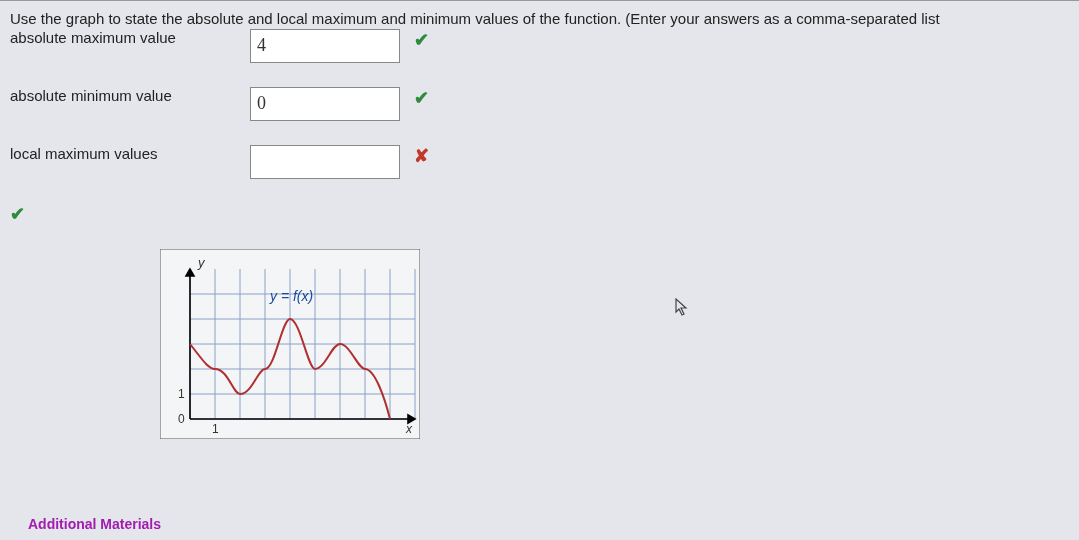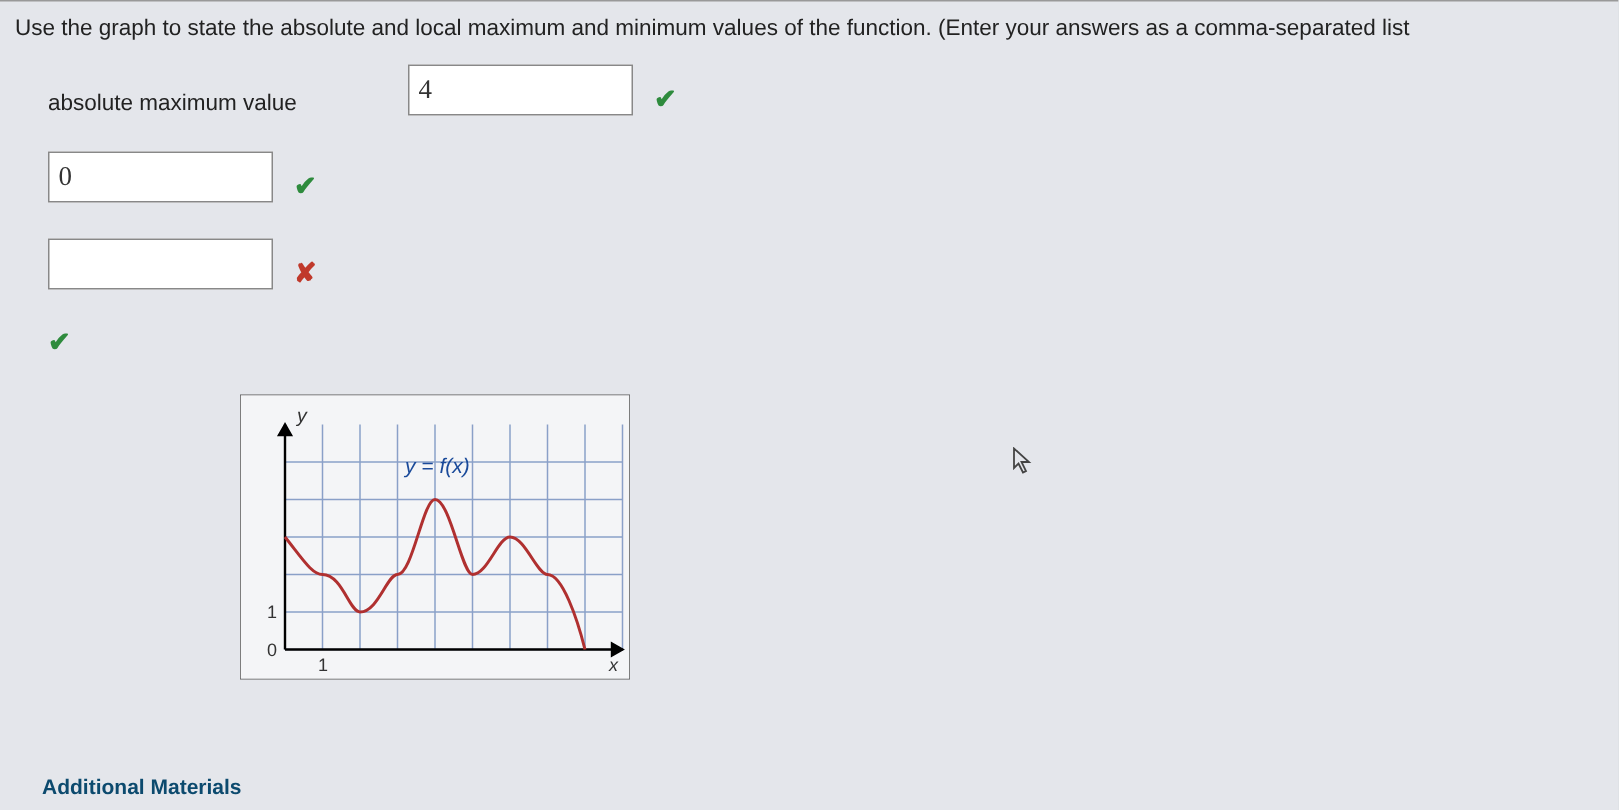--- a/index.html
+++ b/index.html
@@ -13,28 +13,26 @@
     }
     .content-wrap {
       background: #e4e6eb;
       border-top: 1px solid #999;
       padding: 8px 10px 10px 10px;
       height: 100%;
     }
     .question {
       font-size: 15px;
       color: #222;
-      margin-bottom: 14px;
       line-height: 1.3;
     }
     .row {
       display: flex;
-      align-items: flex-end;
+      align-items: flex-start;
       margin-bottom: 24px;
-      margin-left: 22px;
     }
     .label {
       width: 240px;
       font-size: 15px;
       color: #222;
     }
     .input-box {
       width: 150px;
       height: 34px;
       border: 1px solid #888;
@@ -54,21 +52,21 @@
     .graph-wrap {
       margin-left: 150px;
       margin-top: 6px;
     }
     .footer-link {
       position: absolute;
       bottom: 8px;
       left: 28px;
       font-size: 14px;
       font-weight: bold;
-      color: #0c4a6e;
+      color: #a21caf;
     }
     .cursor-arrow {
       position: absolute;
       left: 675px;
       top: 298px;
       font-size: 16px;
       color: #555;
     }
   </style>
 </head>
@@ -77,25 +75,27 @@
 <div class="content-wrap">
   <p class="question">Use the graph to state the absolute and local maximum and minimum values of the function. (Enter your answers as a comma-separated list</p>
 
   <div class="row">
     <span class="label">absolute maximum value</span>
     <input class="input-box" value="4" style="">
     <span class="mark correct">✔</span>
   </div>
 
   <div class="row">
+    <span class="label">absolute minimum value</span>
     <input class="input-box" value="0" style="">
     <span class="mark correct">✔</span>
   </div>
 
   <div class="row">
+    <span class="label">local maximum values</span>
     <input class="input-box" value="" style="">
     <span class="mark wrong">✘</span>
   </div>
 
   <div class="row">
     <span class="mark correct">✔</span>
   </div>
 
   <div class="graph-wrap">
     <svg width="260" height="190" viewBox="0 0 260 190">

